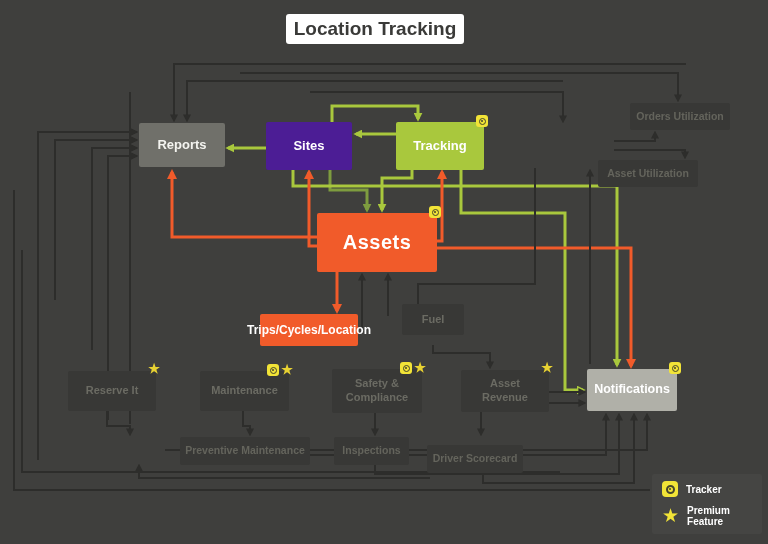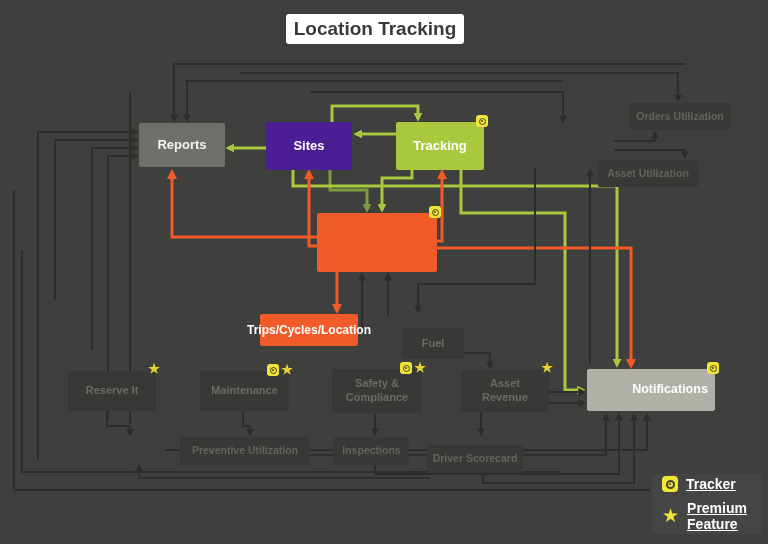--- a/index.html
+++ b/index.html
@@ -25,21 +25,21 @@
   .node{
     position:absolute;display:flex;align-items:center;justify-content:center;
     text-align:center;border-radius:2px;font-weight:bold;z-index:3;
   }
   .node .label{white-space:pre-line;line-height:1.25;}
   .node.green{background:#4c1d95;color:#fff;font-size:13px;}
   .node.lightgreen{background:#a9c83d;color:#fff;font-size:13px;}
   .node.orange{background:#f15b2a;color:#fff;font-size:12px;}
   .node.orange.big{font-size:20px;letter-spacing:.5px;}
   .node.gray{background:#70706a;color:#f4f4f0;font-size:13px;}
-  .node.lightgray{background:#b0b0a8;color:#fff;font-size:12.5px;padding-left:38px;}
+  .node.lightgray{background:#b0b0a8;color:#fff;font-size:12.5px;}
   .node.dark{background:#383836;color:#6b6b63;font-size:11px;}
   .node.dark.small{font-size:10.5px;color:#64645c;}
   .badges{
     position:absolute;top:-7px;right:-4px;display:flex;gap:2px;
     align-items:center;z-index:6;
   }
   .tracker-badge{
     width:12px;height:12px;background:#f2e437;border-radius:3px;
     position:relative;display:inline-block;
   }
@@ -53,21 +53,21 @@
   .star-badge{
     color:#e8d232;font-size:13px;line-height:10px;display:inline-block;
   }
   .legend{
     position:absolute;left:652px;top:474px;width:110px;height:60px;
     background:#454543;border-radius:2px;z-index:4;
     display:flex;flex-direction:column;justify-content:center;gap:8px;
     padding-left:10px;box-sizing:border-box;
   }
   .legend-row{display:flex;align-items:center;gap:8px;}
-  .legend-row .text{color:#fff;font-weight:bold;font-size:14px;text-decoration:underline;}
+  .legend-row .text{color:#fff;font-weight:bold;font-size:10px;}
   .legend-tracker{
     width:16px;height:16px;background:#f2e437;border-radius:4px;position:relative;display:inline-block;
   }
   .legend-tracker::after{
     content:"";position:absolute;inset:3.5px;border:2px solid #45452c;border-radius:50%;
   }
   .legend-tracker::before{
     content:"";position:absolute;left:7px;top:7px;width:2px;height:2px;background:#45452c;border-radius:50%;
   }
   .legend-star{color:#f2e437;font-size:19px;line-height:16px;}
@@ -155,30 +155,31 @@
 
   <div class="node dark small" style="left:630px;top:103px;width:100px;height:27px">
       <span class="label">Orders Utilization</span>
     </div>
 
   <div class="node dark small" style="left:598px;top:160px;width:100px;height:27px">
       <span class="label">Asset Utilization</span>
     </div>
 
   <div class="node orange big" style="left:317px;top:213px;width:120px;height:59px">
+      <span class="label">Assets</span>
       <span class="badges">
         <span class="tracker-badge"></span>
       </span>
     </div>
 
   <div class="node orange" style="left:260px;top:314px;width:98px;height:32px">
       <span class="label">Trips/Cycles/Location</span>
     </div>
 
-  <div class="node dark" style="left:402px;top:328px;width:62px;height:31px">
+  <div class="node dark" style="left:402px;top:304px;width:62px;height:31px">
       <span class="label">Fuel</span>
     </div>
 
   <div class="node dark" style="left:68px;top:371px;width:88px;height:40px">
       <span class="label">Reserve It</span>
       <span class="badges">
         <span class="star-badge">★</span>
       </span>
     </div>
 
@@ -209,21 +210,21 @@
 
   <div class="node lightgray" style="left:587px;top:369px;width:90px;height:42px">
       <span class="label">Notifications</span>
       <span class="badges">
         <span class="tracker-badge"></span>
       </span>
     </div>
 
 
   <div class="node dark small" style="left:180px;top:437px;width:130px;height:28px">
-      <span class="label">Preventive Utilization</span>
+      <span class="label">Preventive Maintenance</span>
     </div>
 
   <div class="node dark small" style="left:334px;top:437px;width:75px;height:28px">
       <span class="label">Inspections</span>
     </div>
 
   <div class="node dark small" style="left:427px;top:445px;width:96px;height:28px">
       <span class="label">Driver Scorecard</span>
     </div>
 

